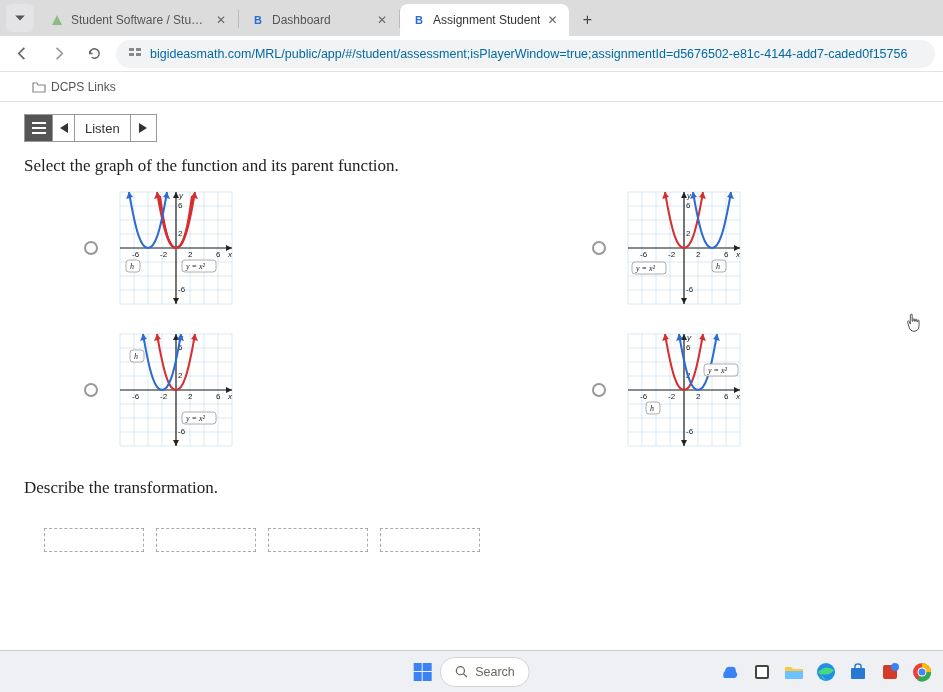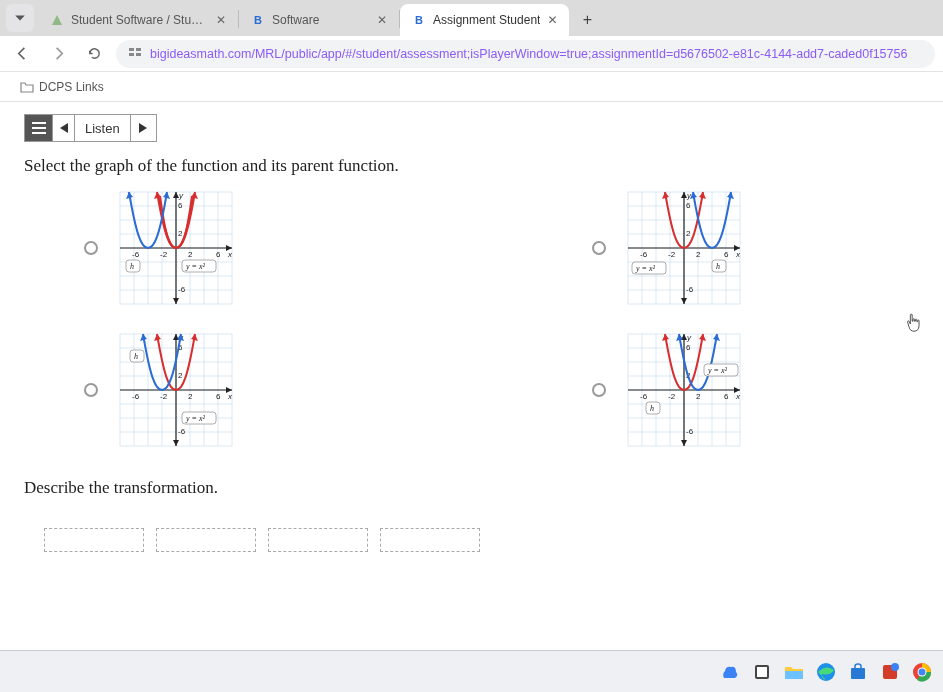--- a/index.html
+++ b/index.html
@@ -61,25 +61,25 @@
     background: #fff;
     display:flex;align-items:center;
     gap:8px;
     padding:0 8px;
     border-bottom:1px solid #e3e3e3;
   }
   .nav-btn{width:28px;height:28px;display:flex;align-items:center;justify-content:center;color:#777;border-radius:50%;}
   .nav-btn svg{width:15px;height:15px;fill:#666}
   .url-field{
     flex:1;height:28px;border-radius:14px;background:#f1f3f4;display:flex;align-items:center;
-    padding:0 12px;gap:8px;font-size:12.5px;color:#8b5cf6;overflow:hidden;
+    padding:0 12px;gap:8px;font-size:12.5px;color:#0369a1;overflow:hidden;
   }
   .url-field .url{white-space:nowrap;overflow:hidden;text-overflow:ellipsis;}
   
-  .bm-bar{height:30px;background:#fff;display:flex;align-items:center;padding:0 14px;gap:6px;border-bottom:1px solid #e3e3e3;}
+  .bm-bar{height:30px;background:#fff;display:flex;align-items:center;padding:0 26px;gap:6px;border-bottom:1px solid #e3e3e3;}
   .bm-item{display:flex;align-items:center;gap:5px;font-size:12px;color:#555;padding:4px 6px;border-radius:4px;}
   
   .content{background:#fff;padding:12px 24px 0 24px;height:calc(692px - 36px - 36px - 30px - 42px);overflow:hidden;}
   .listen-row{display:flex;align-items:flex-start;gap:6px;margin-bottom:14px;}
   .listen-box{display:flex;align-items:center;border:1px solid #999;height:28px;}
   .listen-hamburger{width:28px;height:100%;border-right:1px solid #999;background:#555;display:flex;flex-direction:column;justify-content:center;gap:3px;align-items:center;}
   .listen-hamburger span{display:block;width:14px;height:2px;background:#fff;}
   .listen-left{width:22px;height:100%;border-right:1px solid #999;display:flex;align-items:center;justify-content:center;}
   .listen-text{padding:0 10px;font-size:13px;color:#333;}
   .listen-play{width:26px;height:100%;border-left:1px solid #999;display:flex;align-items:center;justify-content:center;}
@@ -129,21 +129,21 @@
       <svg viewBox="0 0 14 14">
           <path d="M2 12 L7 2 L12 12 Z" fill="#8fb987"></path>
         </svg>
     </span>
     <span class="title">Student Software / Student Lea</span>
     <span class="close">✕</span>
   </div>
   <div class="tab-sep"></div>
   <div class="tab">
     <span class="favicon" style="color:#2a6bd4;font-weight:bold">B</span>
-    <span class="title">Software</span>
+    <span class="title">Dashboard</span>
     <span class="close">✕</span>
   </div>
   <div class="tab-sep"></div>
   <div class="tab active">
     <span class="favicon" style="color:#2a6bd4;font-weight:bold">B</span>
     <span class="title">Assignment Student</span>
     <span class="close">✕</span>
   </div>
   <div class="new-tab">+</div>
 </div>
@@ -431,20 +431,35 @@
 
 </div>
 
 <div class="cursor">
   <svg viewBox="0 0 24 24">
       <path d="M9 3 C9 2 10 2 10 3 L10 10 L11 10 L11 8 C11 7 12.5 7 12.5 8 L12.5 10 L13.5 10 L13.5 8.5 C13.5 7.5 15 7.5 15 8.5 L15 10.5 L16 10.5 L16 9.5 C16 8.5 17.5 8.5 17.5 9.5 L17.5 15 C17.5 19 15 21 12 21 C9 21 7 19 6.5 16 L5 11 C4.7 10 6 9 6.5 10 L8 13 L8 3 Z" fill="#fff" stroke="#444" stroke-width="1"></path>
     </svg>
 </div>
 
 <div class="taskbar">
+  <div class="task-center">
+    <div class="win-logo">
+        <span></span>
+        <span></span>
+        <span></span>
+        <span></span>
+      </div>
+    <div class="search-pill">
+      <svg width="13" height="13" viewBox="0 0 16 16">
+          <circle cx="7" cy="7" r="5" fill="none" stroke="#666" stroke-width="1.5"></circle>
+          <line x1="11" y1="11" x2="15" y2="15" stroke="#666" stroke-width="1.5"></line>
+        </svg>
+      <span>Search</span>
+    </div>
+  </div>
   <div class="tray">
     <div class="tray-icon">
         <svg width="20" height="20" viewBox="0 0 20 20">
           <path d="M4 16 Q2 12 5 9 Q6 4 11 5 Q16 4 16 10 Q19 13 15 16 Z" fill="#3b82f6"></path>
         </svg>
       </div>
     <div class="tray-icon">
         <svg width="18" height="18" viewBox="0 0 18 18">
           <rect x="2" y="2" width="14" height="14" rx="2" fill="#444"></rect>
           <rect x="4" y="4" width="10" height="10" fill="#fff"></rect>

